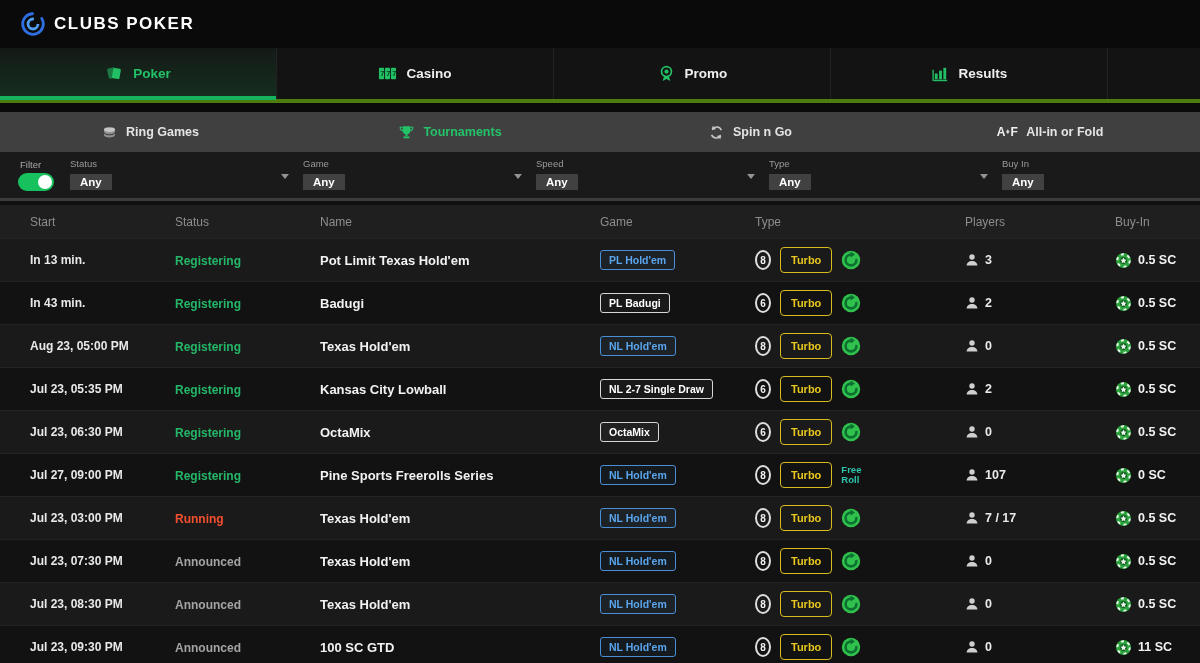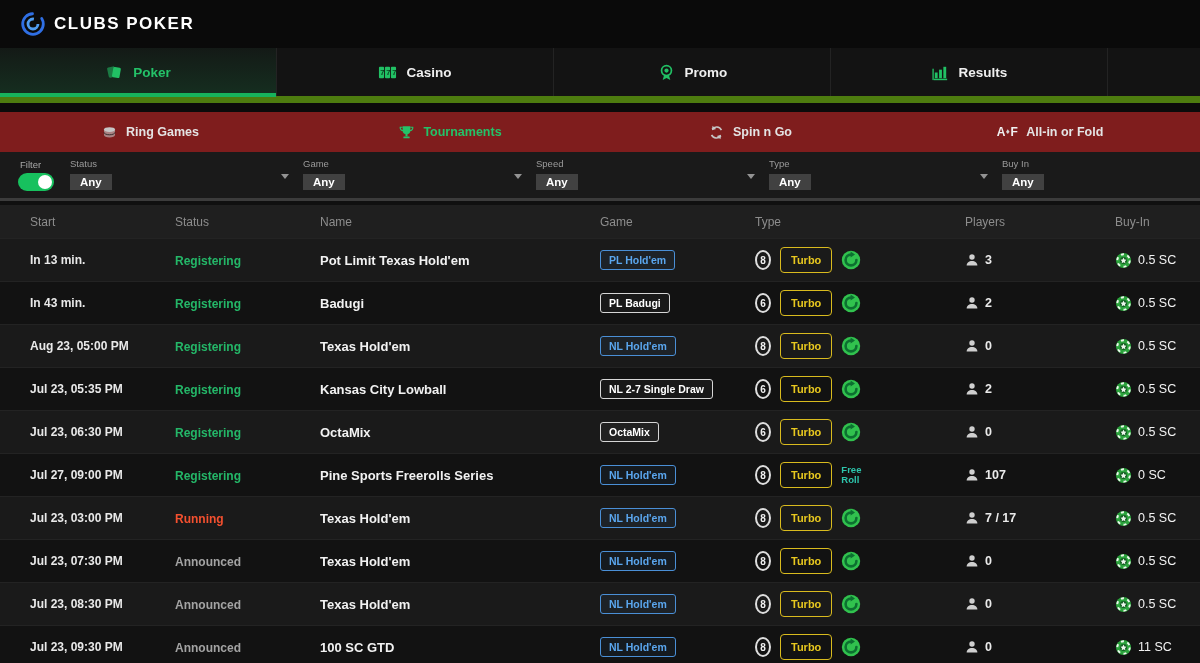--- a/index.html
+++ b/index.html
@@ -7,34 +7,34 @@
     font-family:"Liberation Sans", sans-serif; color:#e8e8e8; }
   .app { width:1200px; height:663px; display:flex; flex-direction:column; }
 
   
   .topbar { height:48px; background:#0a0a0a; display:flex; align-items:center; padding-left:20px; flex:none; }
   .logo { display:flex; align-items:center; gap:8px; }
   .logo svg { width:26px; height:26px; }
   .logo-text { font-size:17px; font-weight:bold; letter-spacing:1.5px; color:#fff; }
 
   
-  .main-tabs { height:55px; background:#131313; display:flex; flex:none; border-bottom:7px solid #4d7c0f;text-align:right; }
+  .main-tabs { height:55px; background:#131313; display:flex; flex:none; border-bottom:4px solid #4d7c0f;text-align:right; }
   .tab { width:277px; display:flex; align-items:center; justify-content:center; gap:9px;
     border-right:1px solid #232323; cursor:pointer; position:relative; }
   .tab .ticon { color:#21c064; display:flex; }
   .tab .ticon svg { width:19px; height:19px; }
   .tab .tlabel { font-size:13.5px; font-weight:bold; color:#efefef; }
   .tab.active { background:linear-gradient(180deg, rgba(33,192,100,0.04), rgba(33,192,100,0.16)); }
   .tab.active .tlabel { color:#24c268; }
   .tab.active::after { content:""; position:absolute; left:0; right:0; bottom:-1px; height:4px; background:#17b35c; }
   .tabs-filler { flex:1; }
 
   
   .subtabs-gap { height:9px; background:#0b0b0b; flex:none; }
-  .sub-tabs { height:40px; background:#7f1d1d; display:flex; flex:none; }
+  .sub-tabs { height:40px; background:#404040; display:flex; flex:none; }
   .stab { flex:1; display:flex; align-items:center; justify-content:center; gap:8px; cursor:pointer; color:#c6c6c6; }
   .stab svg { width:17px; height:17px; }
   .stab .slabel { font-size:12.5px; font-weight:bold; color:#e4e4e4; }
   .stab.active { color:#24c268; }
   .stab.active .slabel { color:#24c268; }
   .aof-glyph { font-size:12px; font-weight:bold; color:#f0f0f0; letter-spacing:0.5px; }
   .aof-mid { font-size:8px; vertical-align:2px; color:#d8d8d8; }
 
   
   .filter-bar { height:46px; background:#1a1a1a; display:flex; align-items:center; padding-left:18px; flex:none; }
@@ -81,21 +81,21 @@
     display:flex; align-items:center; justify-content:center; font-size:10px; font-weight:bold; color:#f0f0f0; flex:none; }
   .turbo { display:inline-block; font-size:11px; font-weight:bold; color:#e8c81f;
     border:1px solid #d9bb1e; border-radius:4px; padding:6px 10px; }
   .reentry { display:flex; }
   .reentry svg { width:20px; height:20px; }
   .freeroll { display:flex; flex-direction:column; line-height:1.05; }
   .freeroll span { font-size:9.5px; font-weight:bold; color:#2dc5ac; }
 
   .c-players { display:flex; align-items:center; gap:6px; font-size:12.5px; font-weight:bold; color:#eaeaea; }
   .c-players svg { width:14px; height:14px; }
-  .c-buyin { display:flex; align-items:center; gap:6px; font-size:12.5px; font-weight:normal; color:#f2f2f2; }
+  .c-buyin { display:flex; align-items:center; gap:6px; font-size:12.5px; font-weight:bold; color:#f2f2f2; }
   .c-buyin svg { width:17px; height:17px; }
 </style>
 </head>
 <body>
 
 <div class="app">
 
   <header class="topbar">
     <div class="logo">
       <svg viewBox="0 0 24 24">

